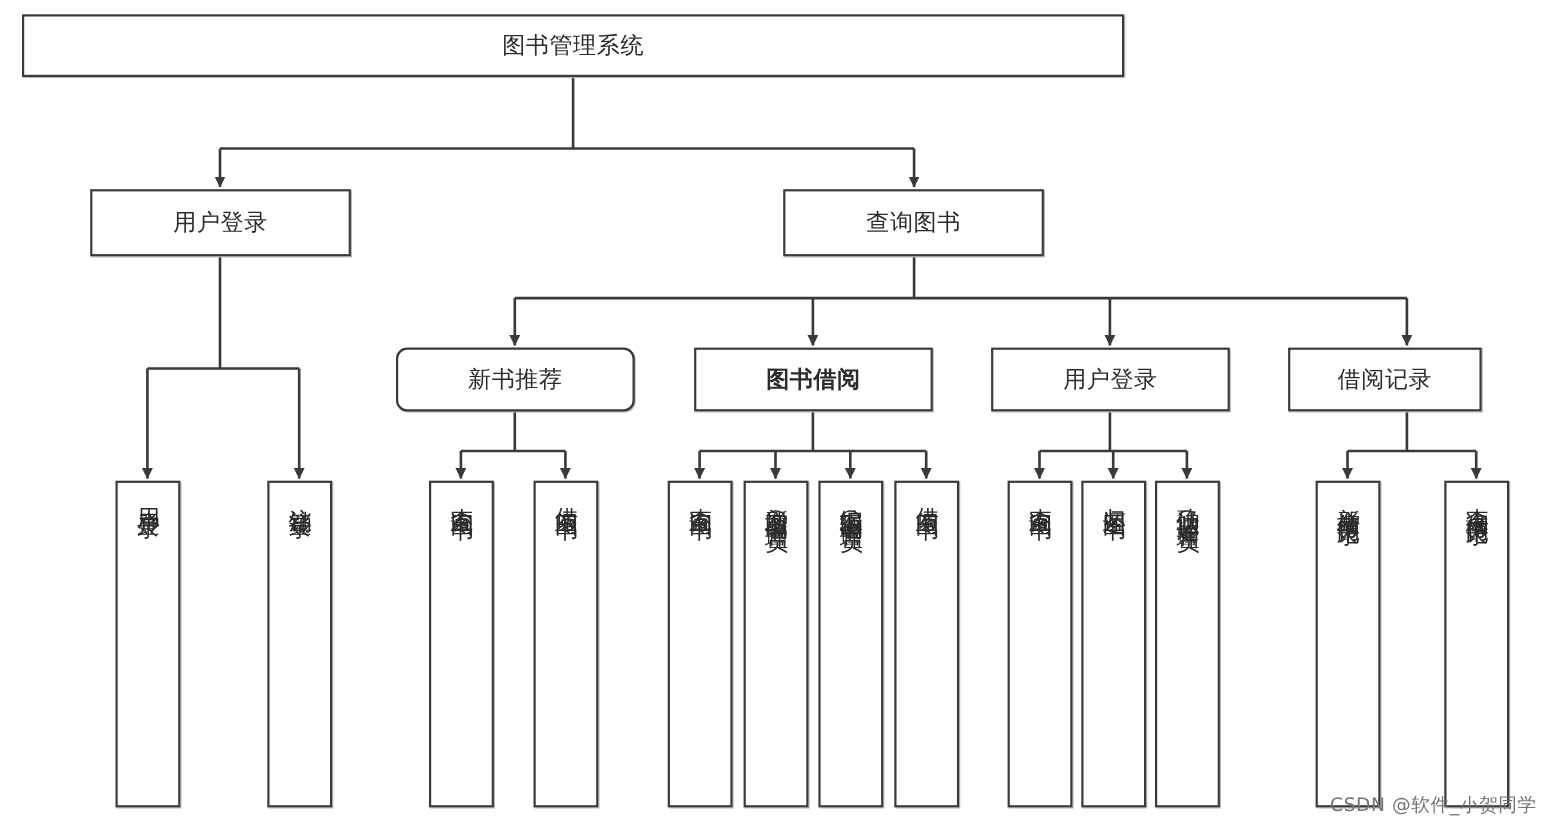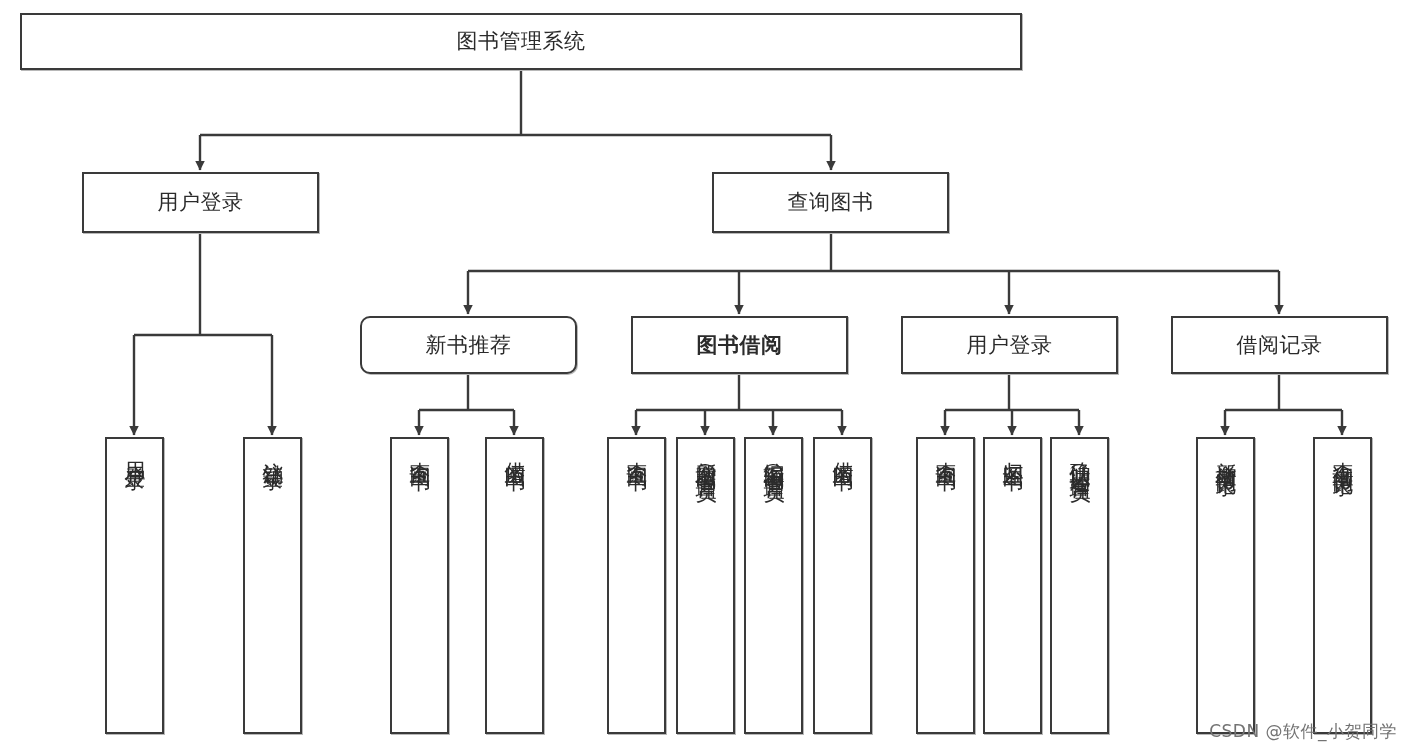--- a/index.html
+++ b/index.html
@@ -142,21 +142,21 @@
 
   <div class="node horiz" style="left:360px; top:316px; width:217px; height:58px;border-radius:10px;">
     <span class="node-label">新书推荐</span>
   </div>
   <div class="node horiz" style="left:631px; top:316px; width:217px; height:58px;font-weight:bold;">
     <span class="node-label">图书借阅</span>
   </div>
   <div class="node horiz" style="left:901px; top:316px; width:217px; height:58px;">
     <span class="node-label">用户登录</span>
   </div>
-  <div class="node horiz" style="left:1171px; top:316px; width:217px; height:58px;">
+  <div class="node horiz" style="left:1171px; top:316px; width:176px; height:58px;">
     <span class="node-label">借阅记录</span>
   </div>
 
   <div class="node vert" style="left:105px; top:437px; width:59px; height:297px;">
     <span class="node-label">用户登录</span>
   </div>
   <div class="node vert" style="left:243px; top:437px; width:59px; height:297px;">
     <span class="node-label">注销登录</span>
   </div>
 

